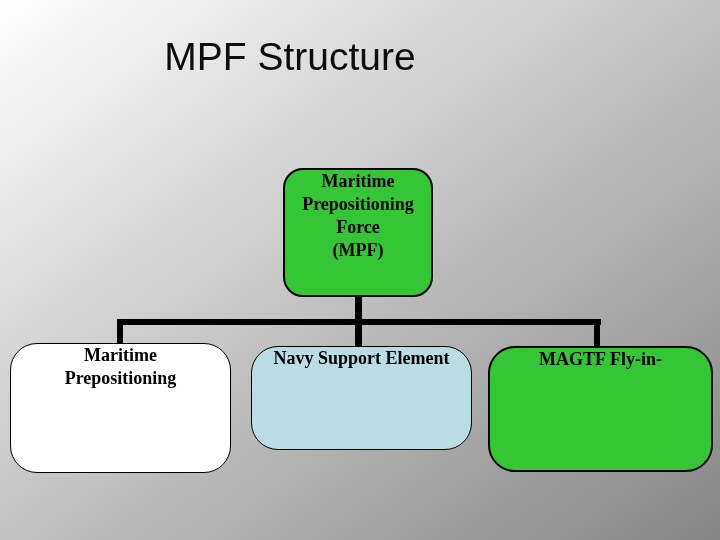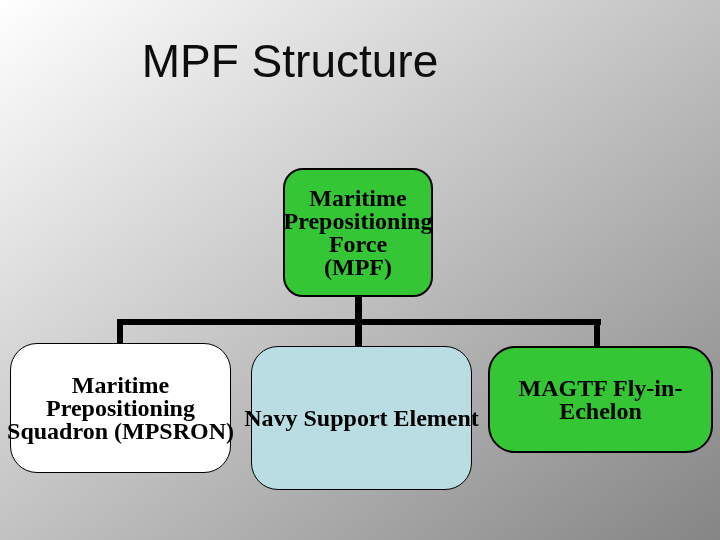--- a/index.html
+++ b/index.html
@@ -8,68 +8,68 @@
     width:720px;height:540px;
     overflow:hidden;
     background:linear-gradient(to bottom right,#ffffff 0%,#858585 100%);
     font-family:"Liberation Serif", serif;
   }
   .slide-title{
     position:absolute;
     left:0;top:36px;width:580px;
     text-align:center;
     font-family:"Liberation Sans", sans-serif;
-    font-size:46px;
+    font-size:39px;
     font-weight:400;
     color:#0d0d0d;
     letter-spacing:0px;
     line-height:1.1;
   }
   
   .conn{position:absolute;background:#000;}
   .conn-stem{left:355px;top:290px;width:7px;height:58px;}
   .conn-bar{left:117px;top:319px;width:484px;height:6px;}
   .conn-drop-left{left:117px;top:323px;width:6px;height:23px;}
   .conn-drop-right{left:594px;top:323px;width:6px;height:26px;}
   
   .node{
     position:absolute;
     box-sizing:border-box;
     display:flex;
     flex-direction:column;
     align-items:center;
-    justify-content:center;
+    justify-content:flex-start;
     text-align:center;
     color:#000;
     font-weight:700;
-    font-size:24px;
+    font-size:18px;
     line-height:23px;
   }
   .node .ln{white-space:nowrap;}
   .node .ln.regular{font-weight:400;}
   .node-root{
     left:283px;top:168px;width:150px;height:129px;
     background:#34c634;
     border:2px solid #000;
     border-radius:20px;
   }
   .node-left{
     left:10px;top:343px;width:221px;height:130px;
     background:#ffffff;
     border:1.5px solid #000;
     border-radius:27px;
   }
   .node-mid{
-    left:251px;top:346px;width:221px;height:144px;
+    left:251px;top:346px;width:221px;height:104px;
     background:#b9dde2;
     border:1.5px solid #000;
     border-radius:27px;
   }
   .node-right{
-    left:488px;top:346px;width:225px;height:107px;
+    left:488px;top:346px;width:225px;height:126px;
     background:#34c634;
     border:2px solid #000;
     border-radius:27px;
   }
 </style>
 </head>
 <body>
 
 <div class="slide">
 
@@ -85,26 +85,24 @@
     <div class="node node-root">
       <div class="ln">Maritime</div>
       <div class="ln">Prepositioning</div>
       <div class="ln">Force</div>
       <div class="ln">(MPF)</div>
     </div>
 
     <div class="node node-left">
       <div class="ln">Maritime</div>
       <div class="ln">Prepositioning</div>
-      <div class="ln">Squadron (MPSRON)</div>
     </div>
 
     <div class="node node-mid">
       <div class="ln">Navy Support Element</div>
     </div>
 
     <div class="node node-right">
       <div class="ln">MAGTF Fly-in-</div>
-      <div class="ln">Echelon</div>
     </div>
 
   </div>
 </div>
 
 </body></html>

